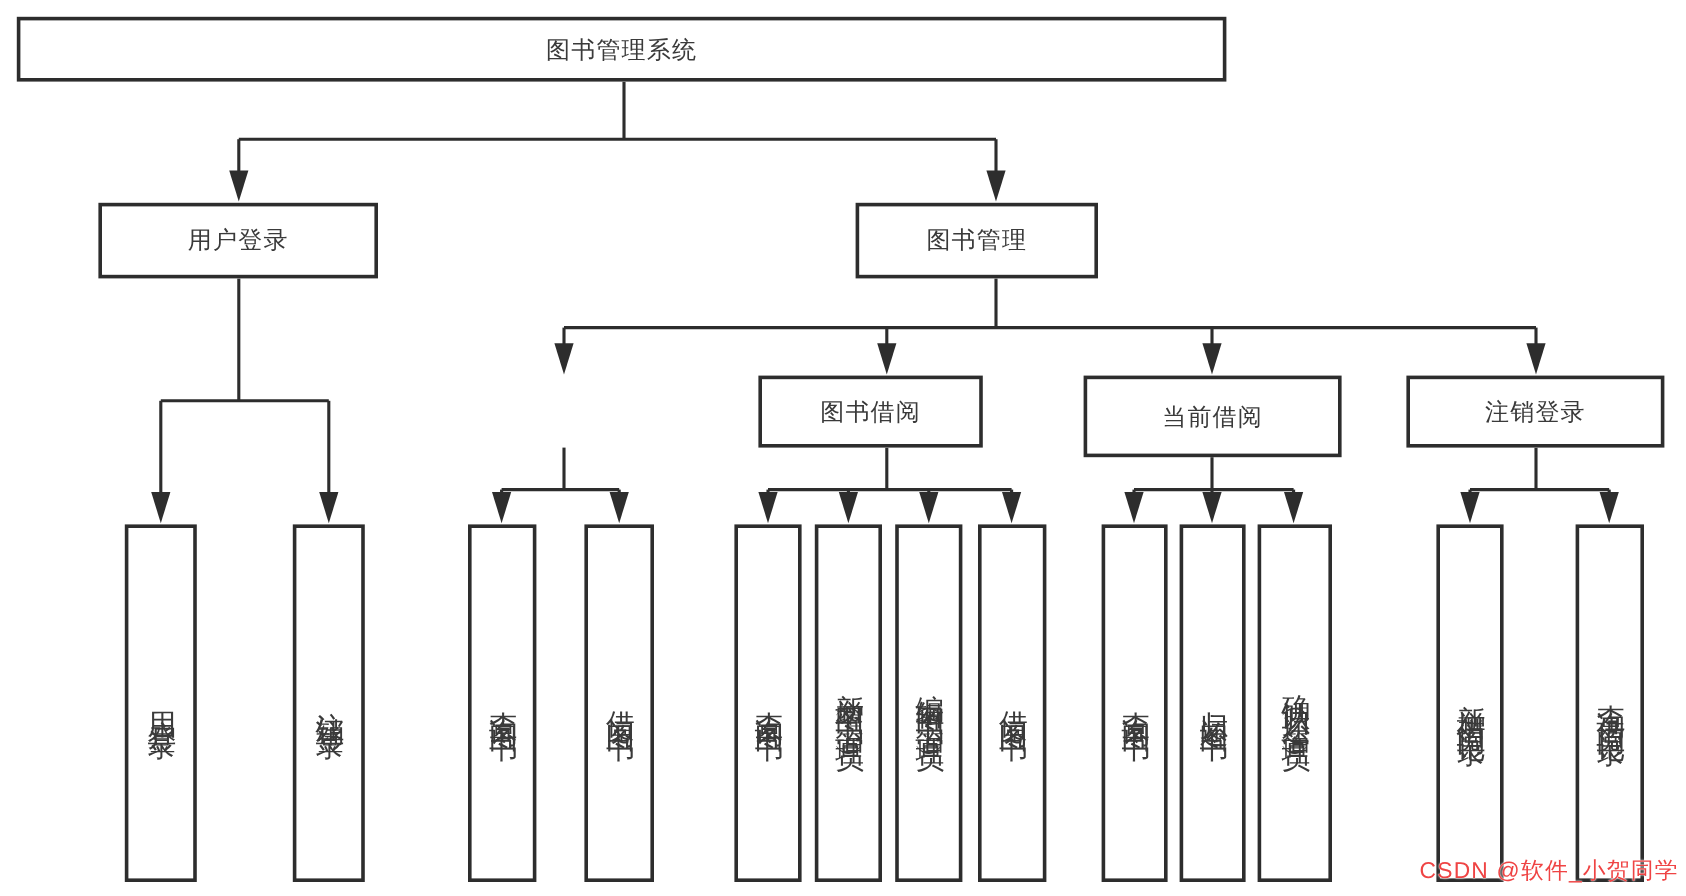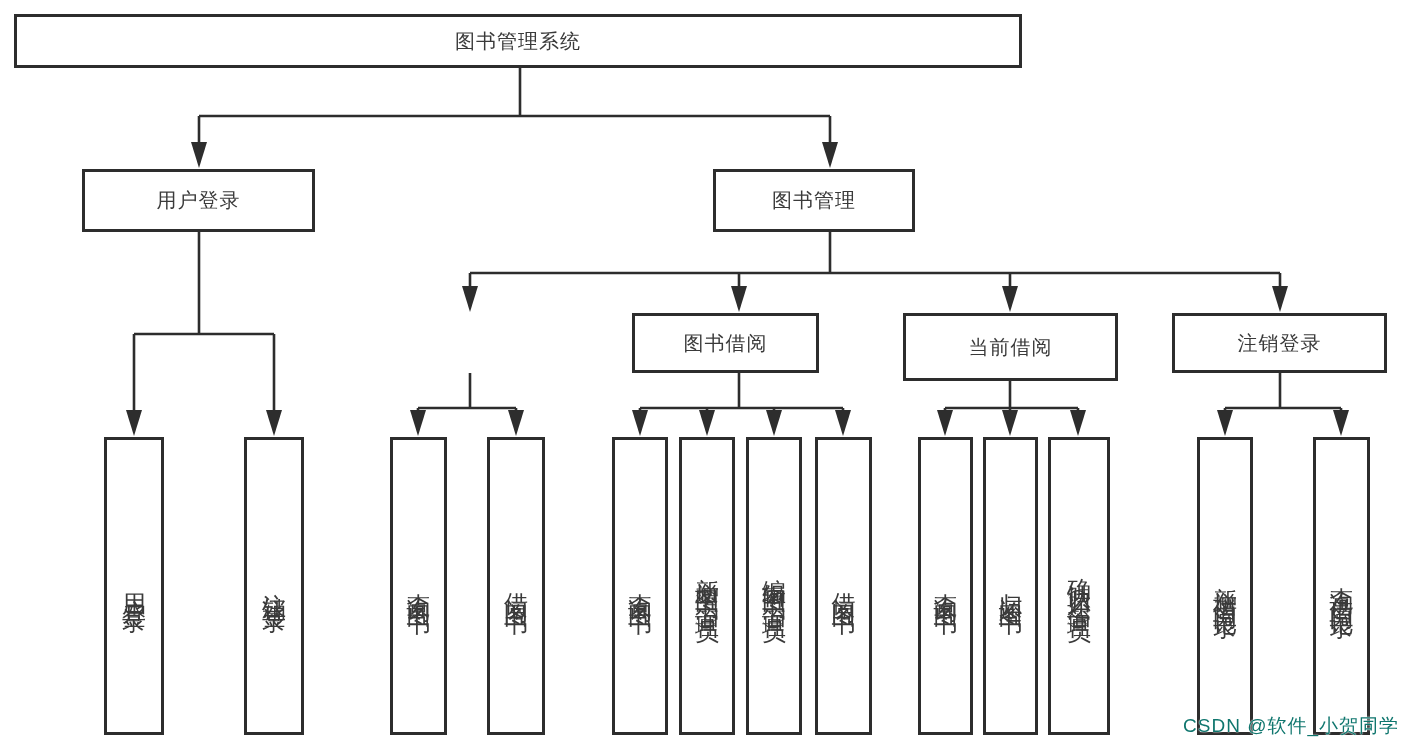--- a/index.html
+++ b/index.html
@@ -31,21 +31,21 @@
     font-size:24px;
     letter-spacing:6px;
     line-height:1;
   }
   #watermark{
     position:absolute;
     right:6px;
     bottom:8px;
     font-size:19px;
     letter-spacing:1px;
-    color:#0f766e;
+    color:#ef4444;
     text-shadow:0 0 2px #ffffff, 0 0 1px #ffffff;
     z-index:5;
     white-space:nowrap;
   }
 </style>
 </head>
 <body>
 
 <div id="stage">
 

